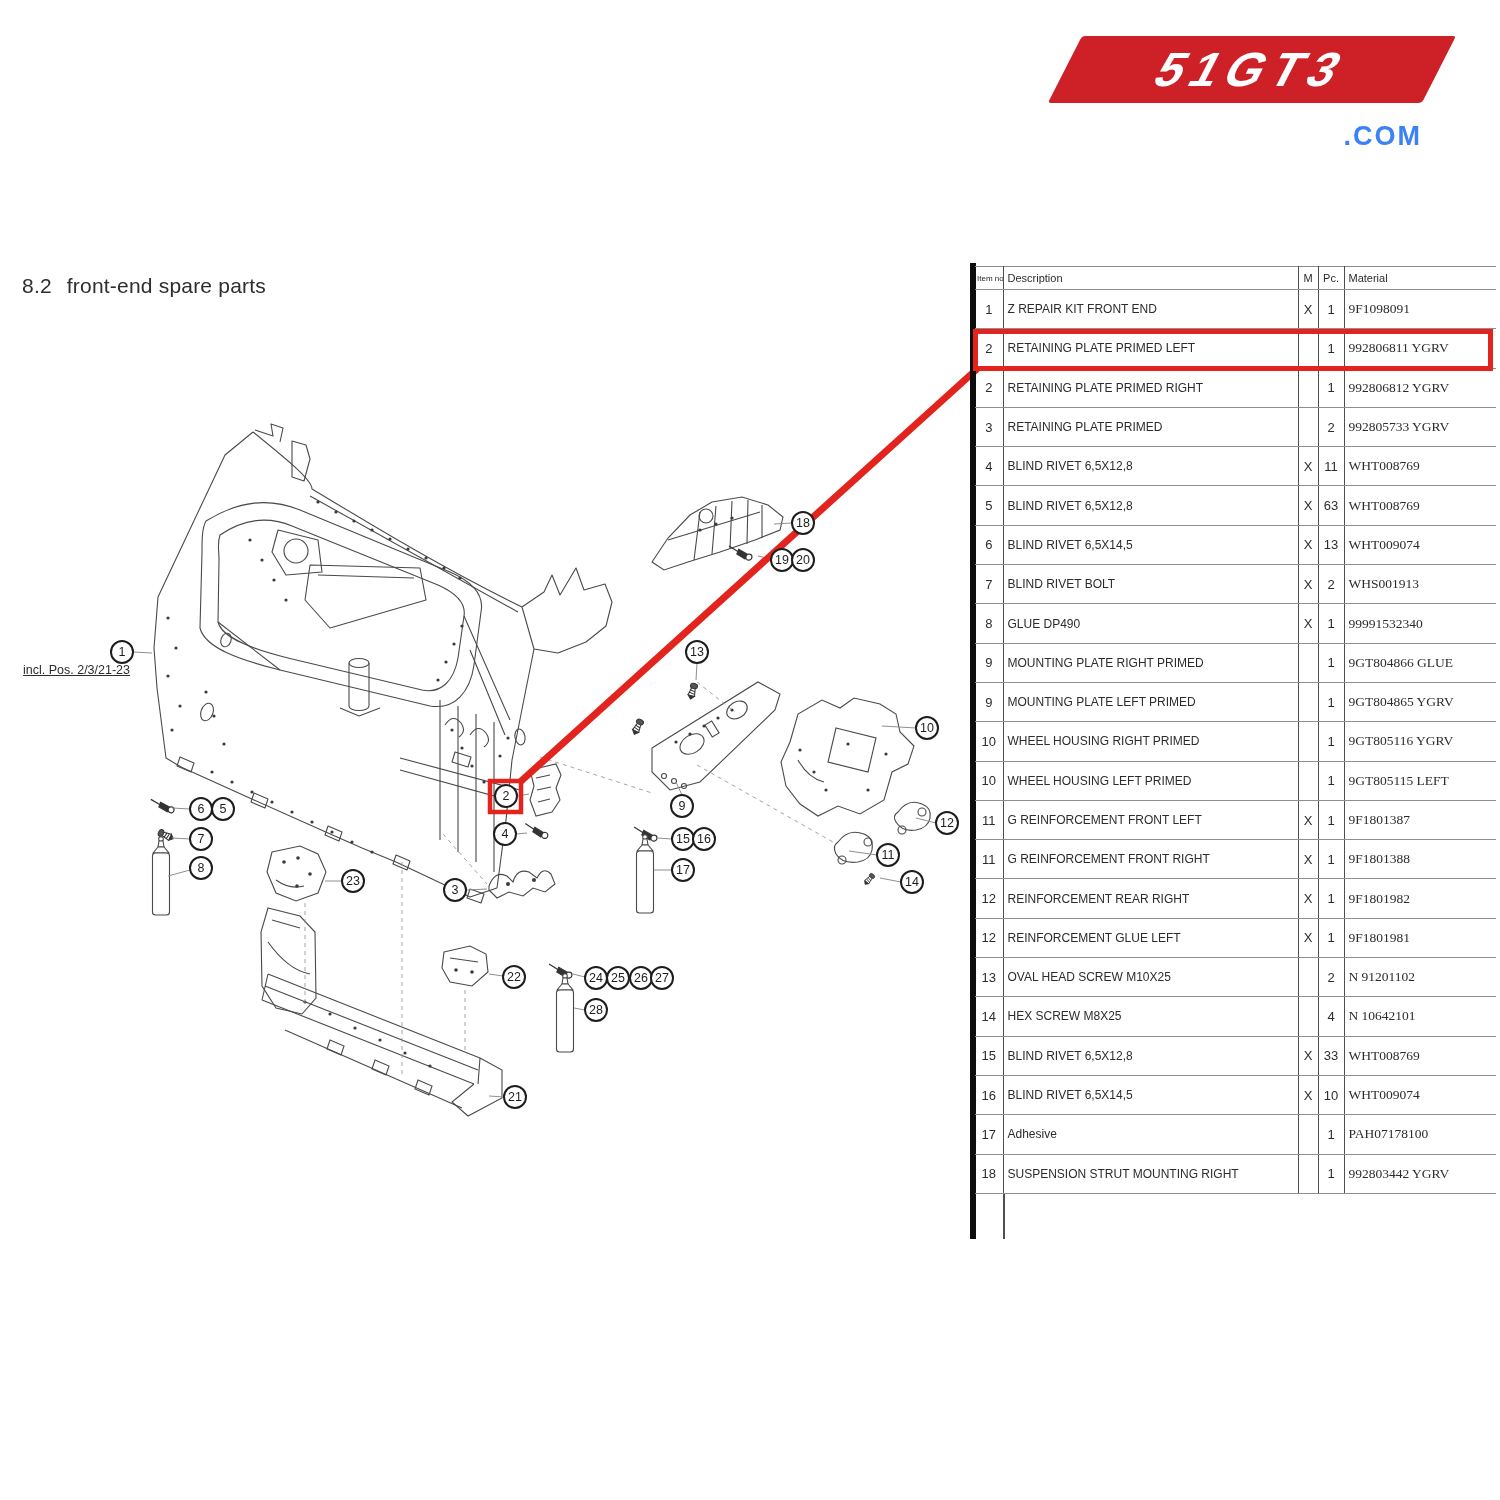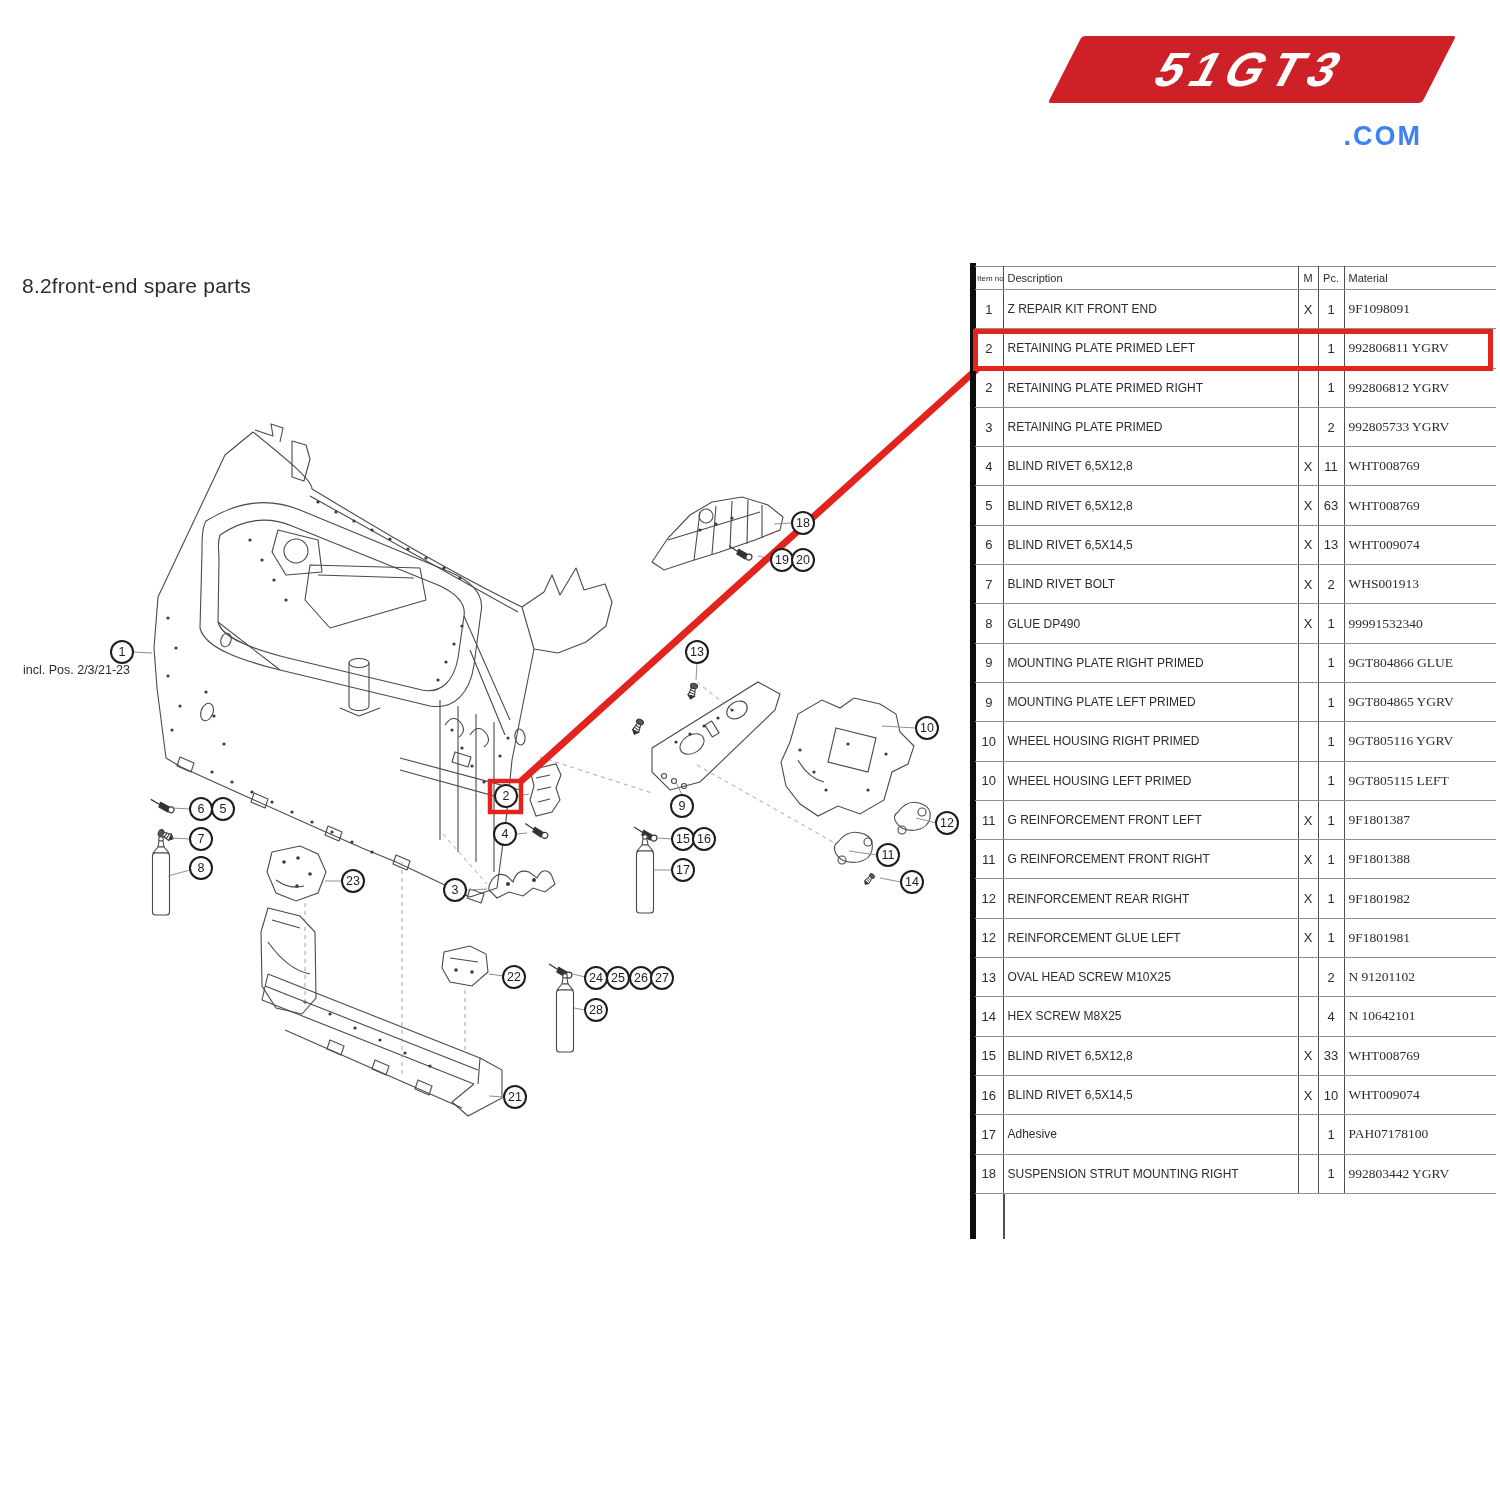--- a/index.html
+++ b/index.html
@@ -2,22 +2,22 @@
 <html><head>
 <meta charset="utf-8">
 <style>
   html,body{margin:0;padding:0;background:#fff;}
   #page{position:relative;width:1500px;height:1500px;background:#ffffff;
         font-family:"Liberation Sans",sans-serif;overflow:hidden;}
   #diagram-svg{position:absolute;left:0;top:0;}
 
   
   .title{position:absolute;left:22px;top:274px;font-size:21px;color:#2d2d2d;
-         display:flex;letter-spacing:0.2px;}
-  .note{position:absolute;left:23px;top:663px;font-size:12.5px;color:#2d2d2d;}
+         display:flex;gap:15px;letter-spacing:0.2px;}
+  .note{position:absolute;left:23px;top:663px;font-size:12.5px;color:#2d2d2d;text-decoration:underline;}
 
   
   .logo{position:absolute;left:1082px;top:36px;width:374px;height:67px;
         background:#cd2127;transform:skewX(-27deg);transform-origin:0 0;
         display:flex;align-items:center;justify-content:center;border-radius:3px;}
   .logo span{color:#ffffff;font-weight:bold;font-size:48px;letter-spacing:8px;}
   .domain{position:absolute;left:1222px;top:106px;width:200px;text-align:right;
           font-size:27px;font-weight:bold;color:#3b82f6;letter-spacing:2px;margin-top:15px;}
 
   

